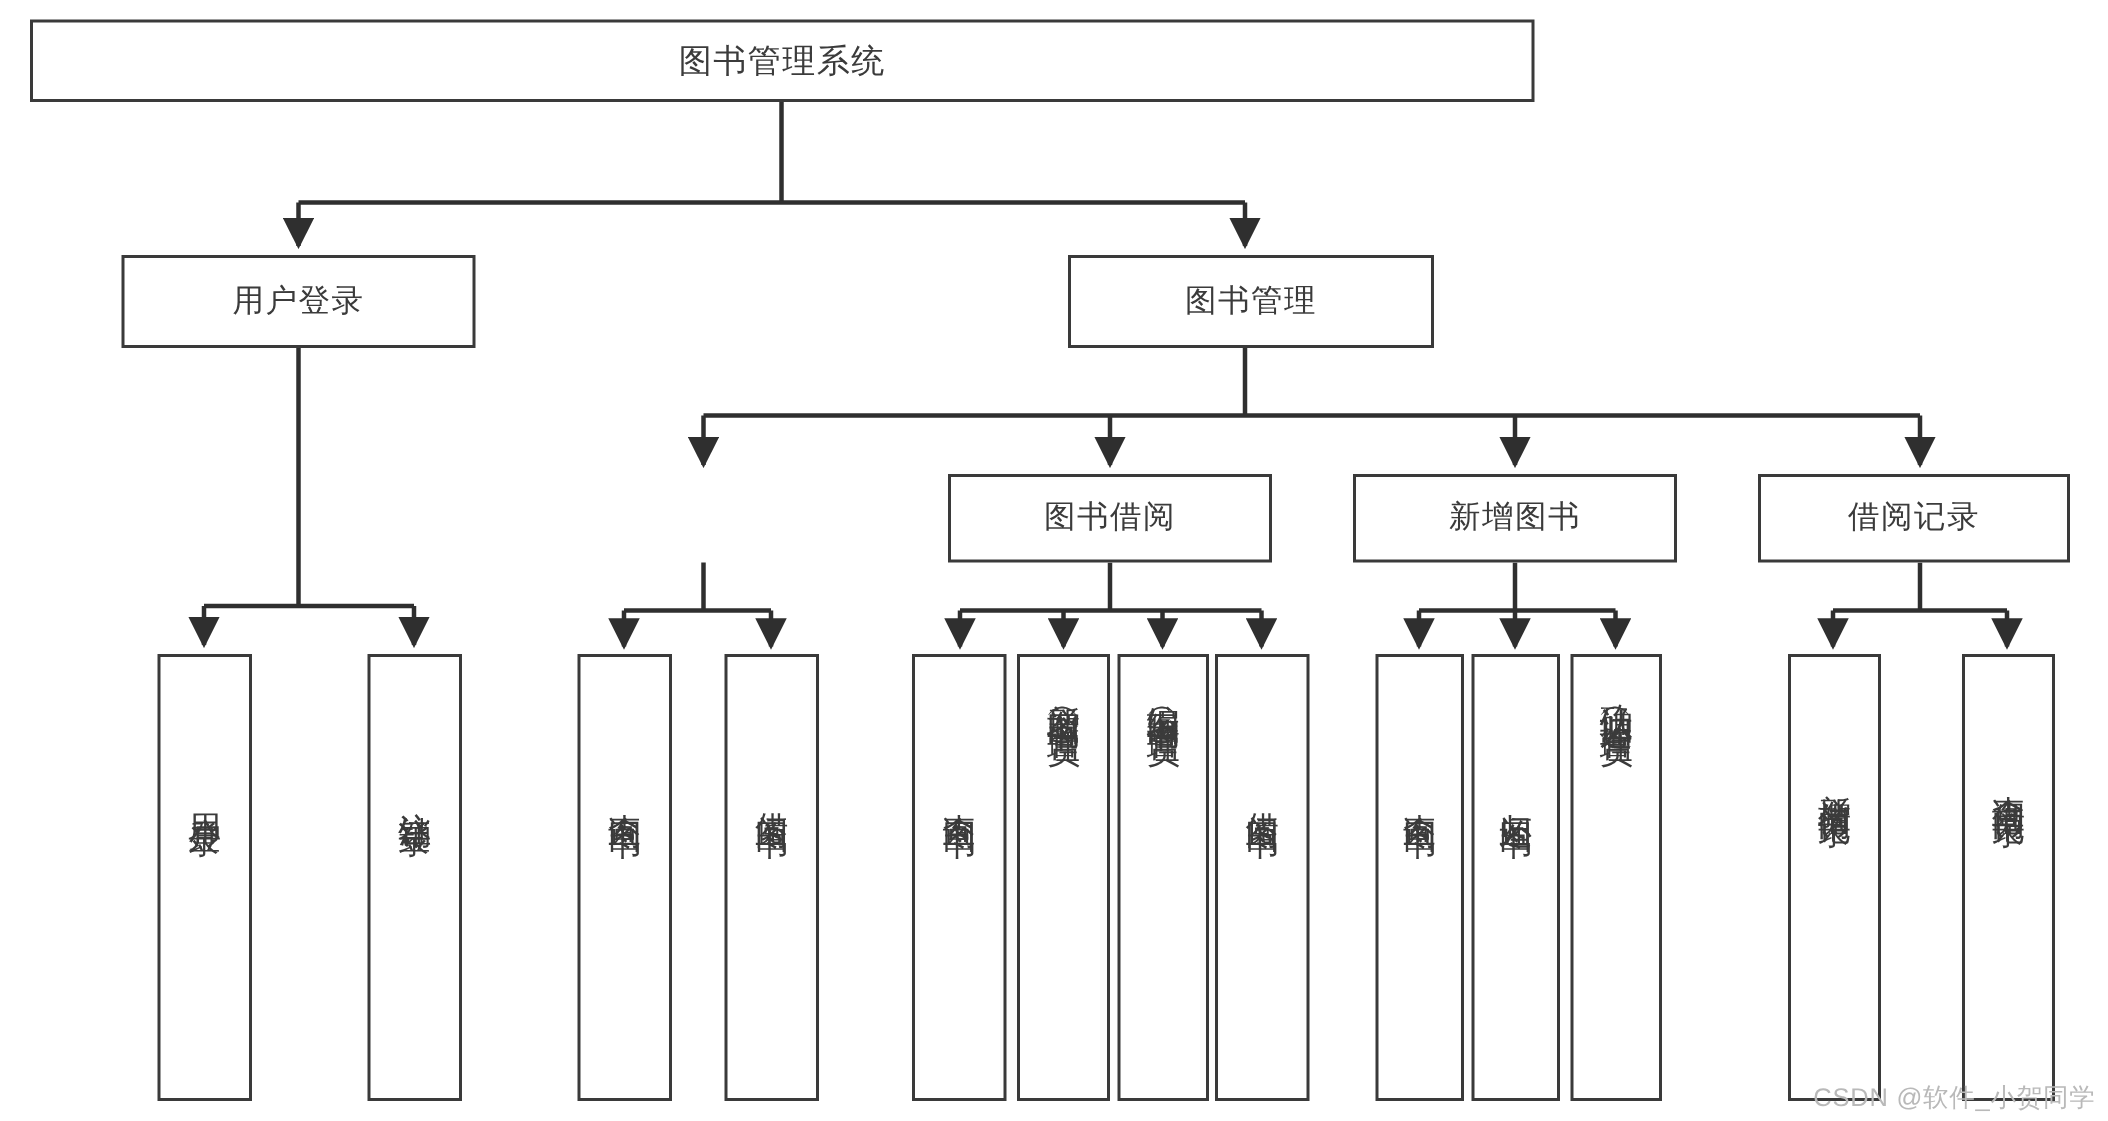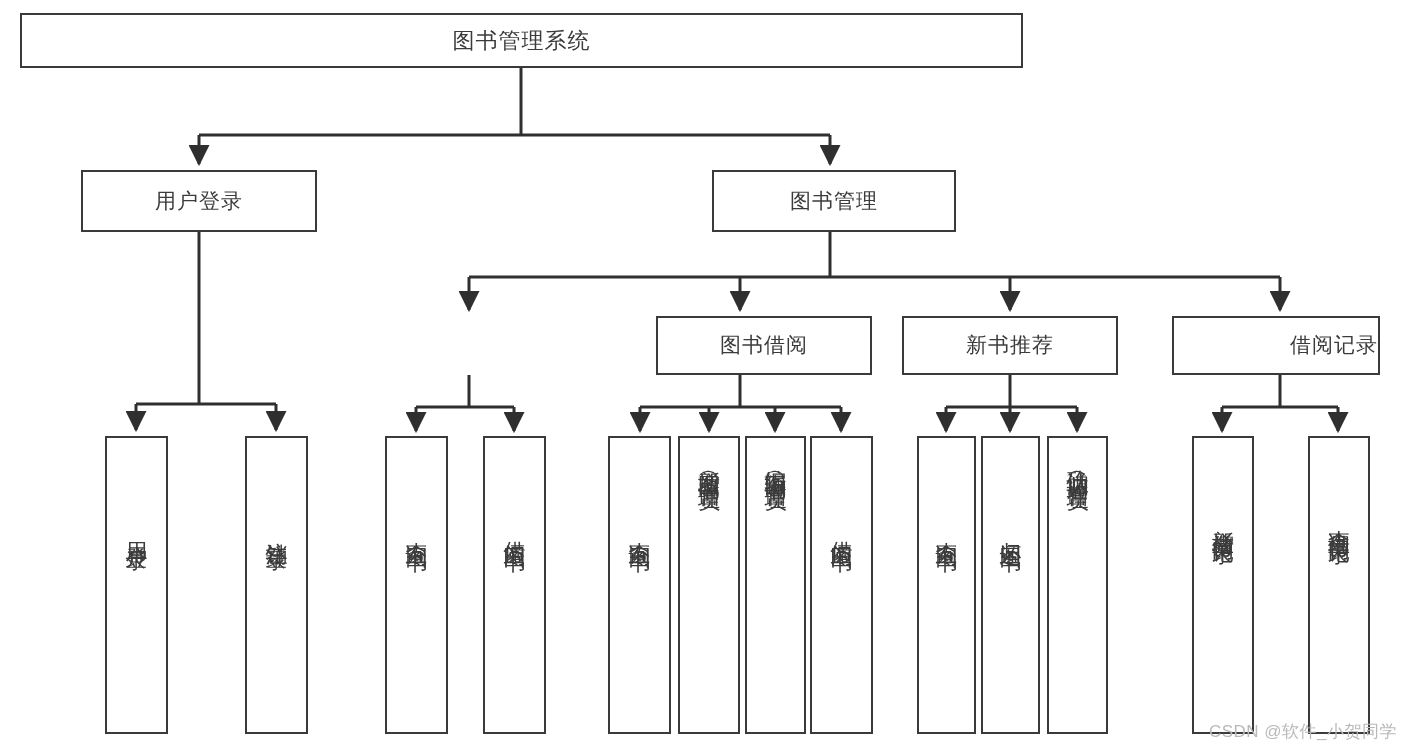--- a/index.html
+++ b/index.html
@@ -120,27 +120,27 @@
     <span class="lbl">图书管理系统</span>
   </div>
 
   <div class="node lvl1" style="left:81px;top:170px;width:236px;height:62px;">
     <span class="lbl">用户登录</span>
   </div>
   <div class="node lvl1" style="left:712px;top:170px;width:244px;height:62px;">
     <span class="lbl">图书管理</span>
   </div>
 
-  <div class="node lvl2" style="left:632px;top:316px;width:216px;height:59px;margin-left:24px;">
+  <div class="node lvl2" style="left:632px;top:316px;width:216px;height:59px;">
     <span class="lbl">图书借阅</span>
   </div>
   <div class="node lvl2" style="left:902px;top:316px;width:216px;height:59px;">
-    <span class="lbl">新书推荐</span>
+    <span class="lbl">新增图书</span>
   </div>
-  <div class="node lvl2" style="left:1172px;top:316px;width:208px;height:59px;justify-content:flex-end;">
+  <div class="node lvl2" style="left:1172px;top:316px;width:208px;height:59px;">
     <span class="lbl">借阅记录</span>
   </div>
 
   <div class="node leaf mid" style="left:105px;top:436px;width:63px;height:298px;">
     <span class="lbl">用户登录</span>
   </div>
   <div class="node leaf mid" style="left:245px;top:436px;width:63px;height:298px;">
     <span class="lbl">注销登录</span>
   </div>
 

